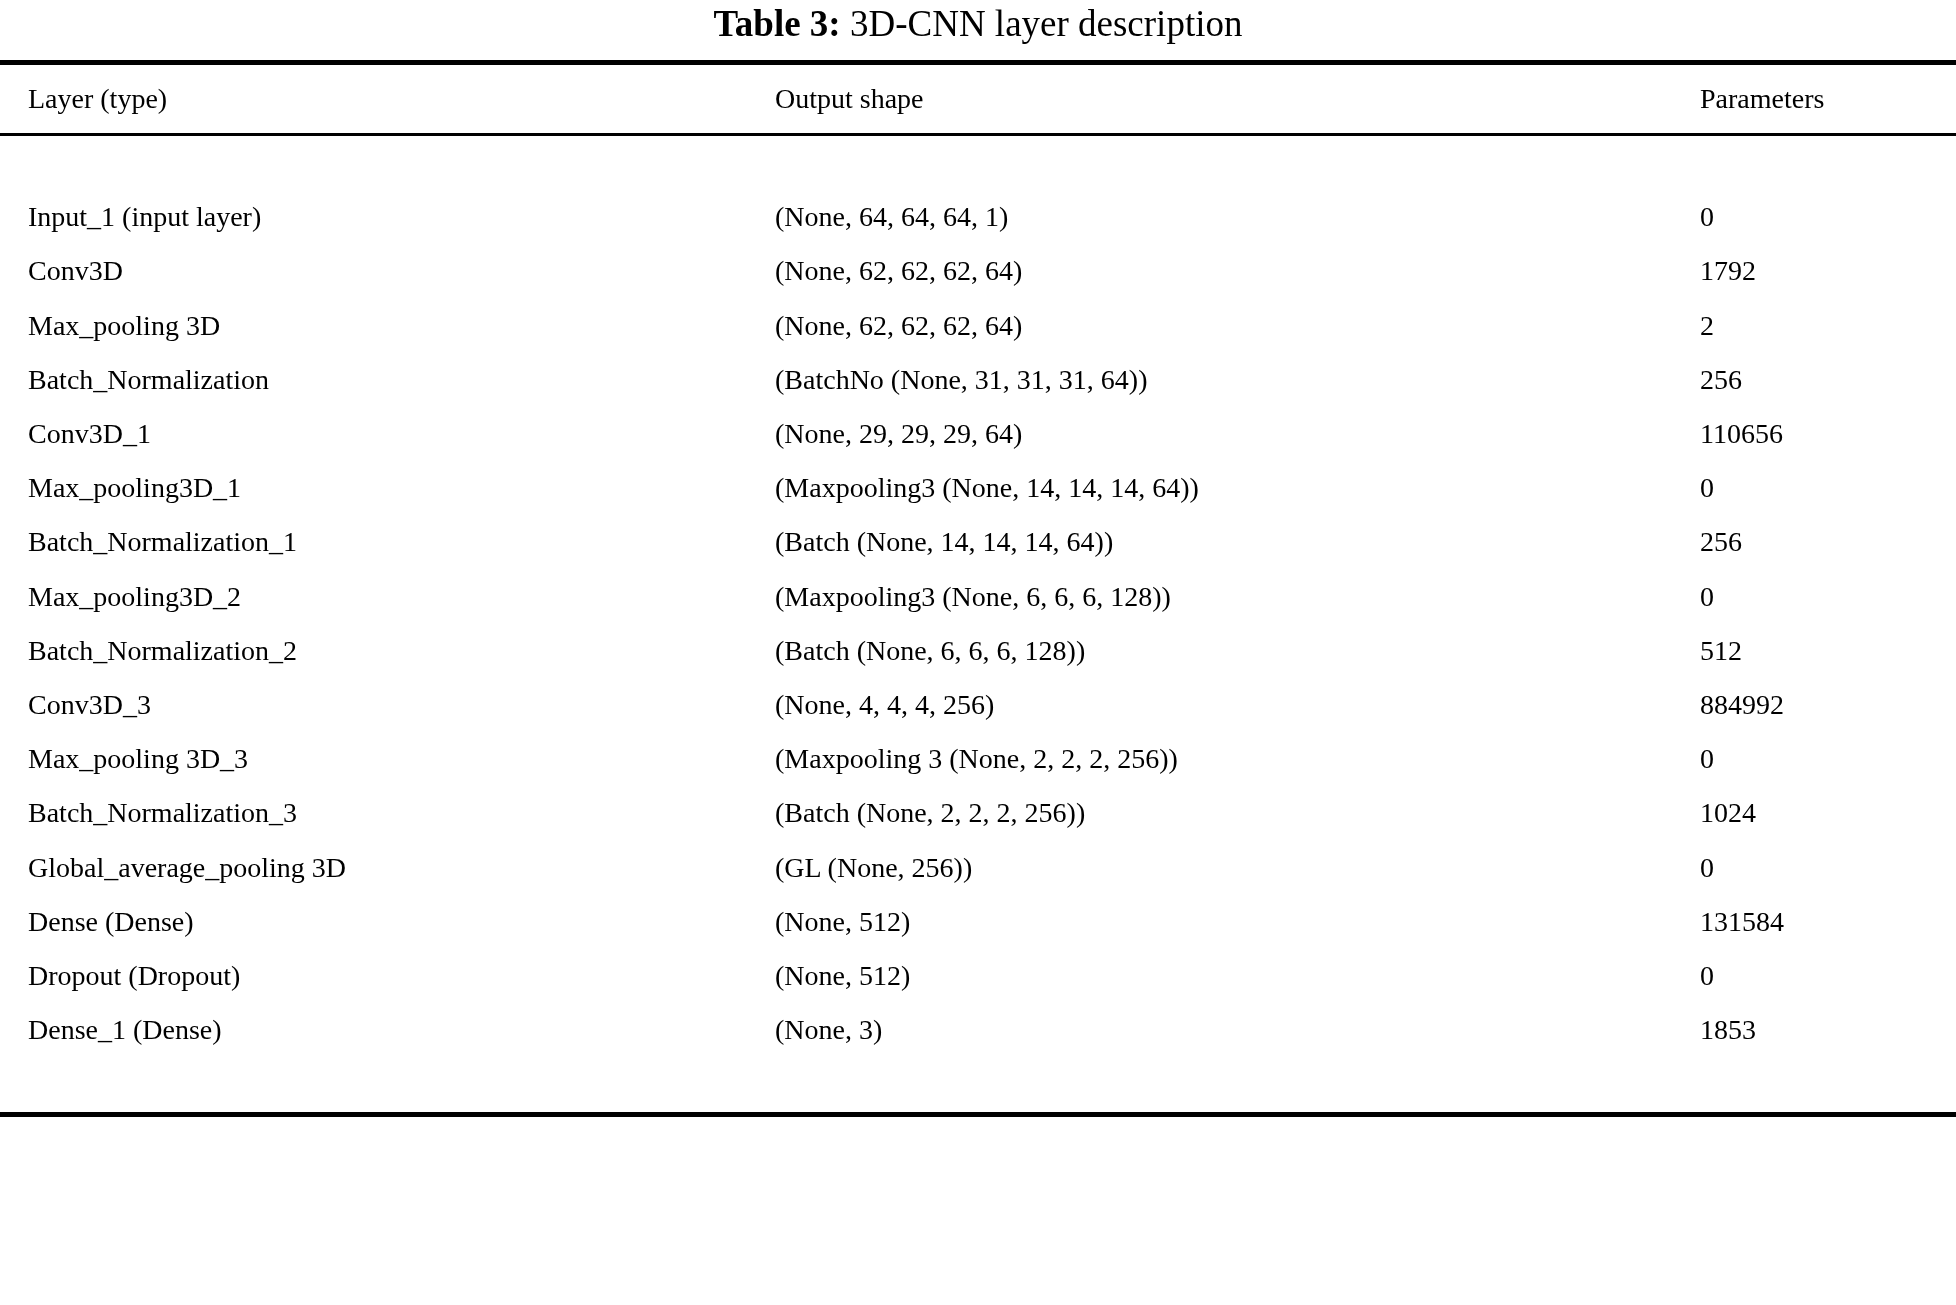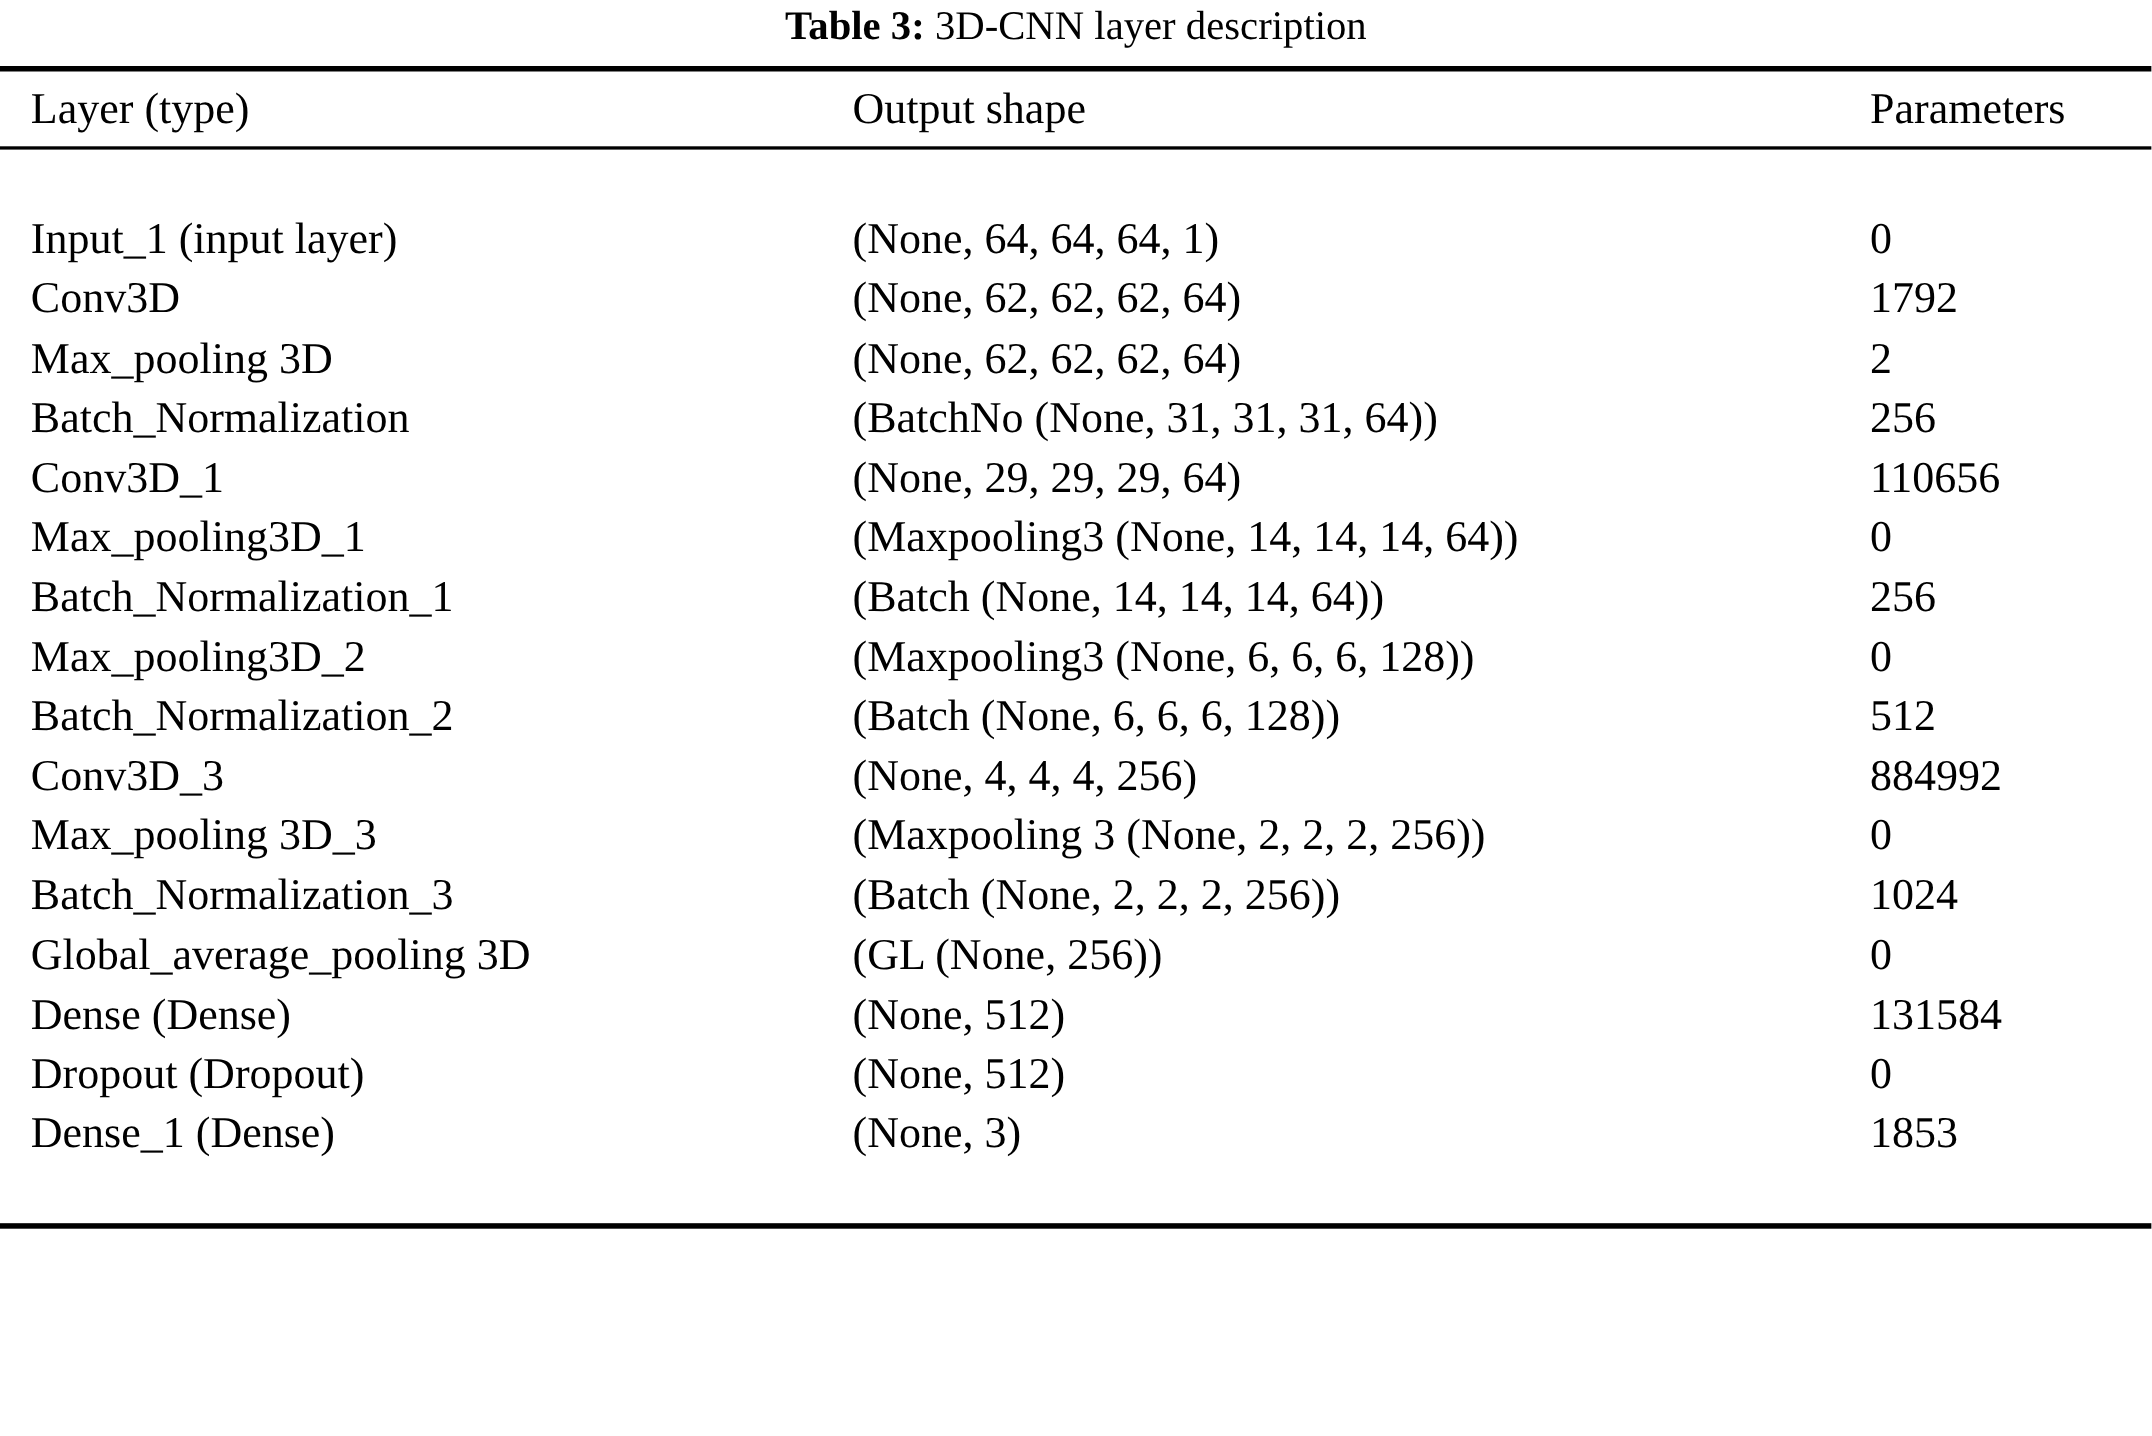--- a/index.html
+++ b/index.html
@@ -61,26 +61,26 @@
     padding: 0;
     border: 0;
     vertical-align: baseline;
     font-weight: normal;
     text-align: left;
     white-space: nowrap;
   }
   table.tbl thead th {
     height: 68px;
     line-height: 68px;
-    font-size: 40px;
+    font-size: 28px;
   }
   table.tbl tbody td {
     height: 54.2px;
     line-height: 54.2px;
-    font-size: 40px;
+    font-size: 28px;
   }
   .cell-layer  { padding-left: 28px !important; }
   .cell-shape  { padding-left: 0px !important; }
   .cell-params { padding-left: 0px !important; }
   .head-params { text-align: right; padding-right: 22px !important; }
 
   .spacer-head { height: 10px; }
   .spacer-foot { height: 8px; }
 </style>
 </head>

